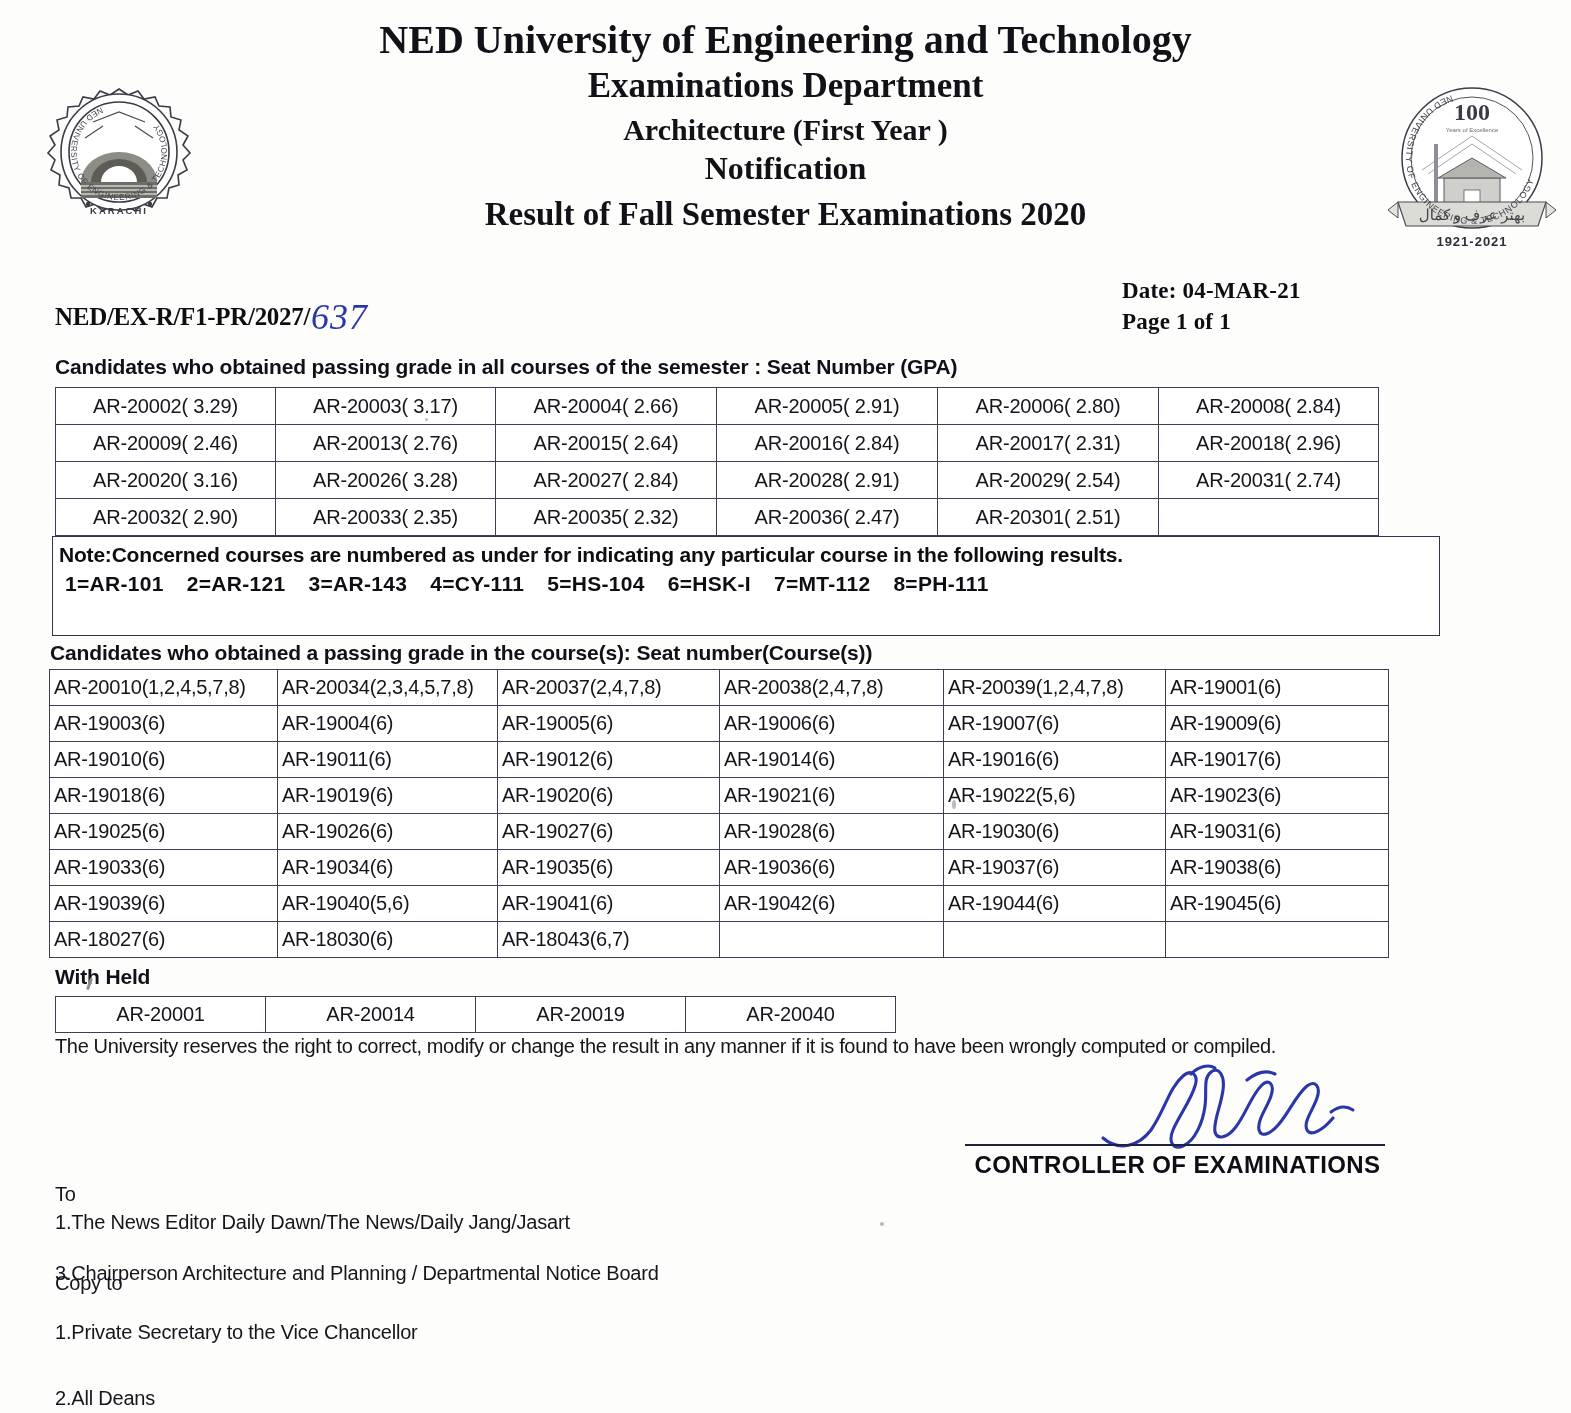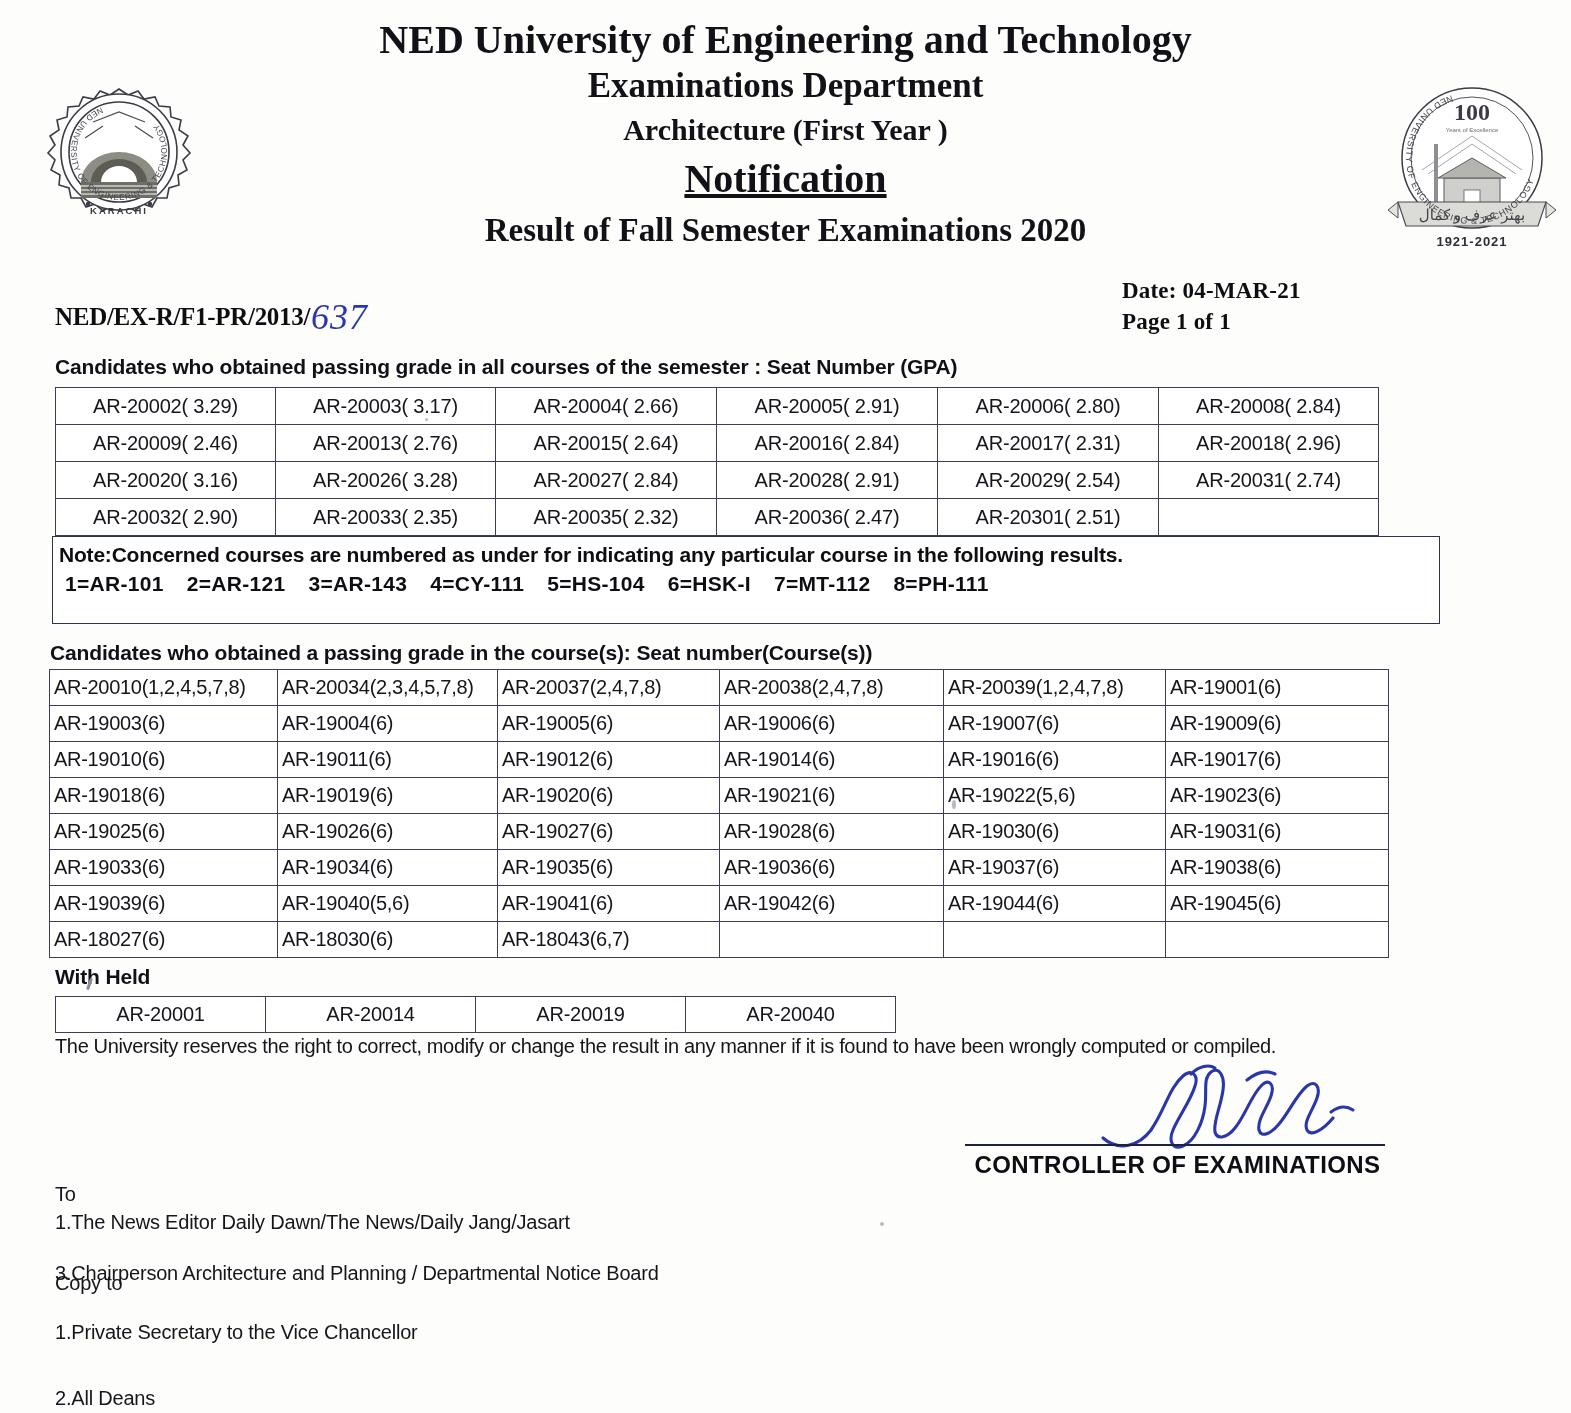--- a/index.html
+++ b/index.html
@@ -48,25 +48,23 @@
     line-height: 1.2;
     margin-top: 2px;
   }
   .title-line3 {
     font-size: 30px;
     font-weight: bold;
     line-height: 1.25;
     margin-top: 4px;
   }
   .title-line4 {
-    font-size: 40px;
+    font-size: 32px;
     font-weight: bold;
     line-height: 1.25;
-    margin-top: 6px;
-    text-decoration: underline;
   }
   .title-line5 {
     font-size: 33px;
     font-weight: bold;
     line-height: 1.25;
     margin-top: 6px;
   }
 
   
   .logo-left {
@@ -179,21 +177,21 @@
     text-align: center;
     letter-spacing: -0.2px;
   }
 
   
   #note-box {
     position: absolute;
     left: 52px;
     top: 536px;
     width: 1388px;
-    height: 88px;
+    height: 100px;
     border: 1px solid #2f3550;
     background: #ffffff;
     box-sizing: border-box;
     padding: 5px 0 0 6px;
   }
   .note-line1 {
     font-size: 21px;
     font-weight: bold;
     letter-spacing: -0.2px;
     line-height: 1.25;
@@ -367,21 +365,21 @@
           <path id="rightring" d="M90 18 a66 66 0 0 0 0 132 a66 66 0 0 0 0 -132"></path>
         </defs>
         <text font-family="'Liberation Sans',sans-serif" font-size="9" fill="#43434d" letter-spacing="0.9">
           <textPath href="#rightring" startOffset="5%">NED UNIVERSITY OF ENGINEERING &amp; TECHNOLOGY</textPath>
         </text>
       </svg>
     </div>
   </div>
 
   <div class="ref-no">
-    <span>NED/EX-R/F1-PR/2013/</span><span class="ref-hand">637</span>
+    <span>NED/EX-R/F1-PR/2027/</span><span class="ref-hand">637</span>
   </div>
 
   <div class="date-block">
     <div>Date: 04-MAR-21</div>
     <div>Page 1 of 1</div>
   </div>
 
   <div class="sec-heading" id="heading-pass-all">Candidates who obtained  passing grade in all courses of the semester : Seat Number (GPA)</div>
 
   <table class="grid" id="table-gpa">

